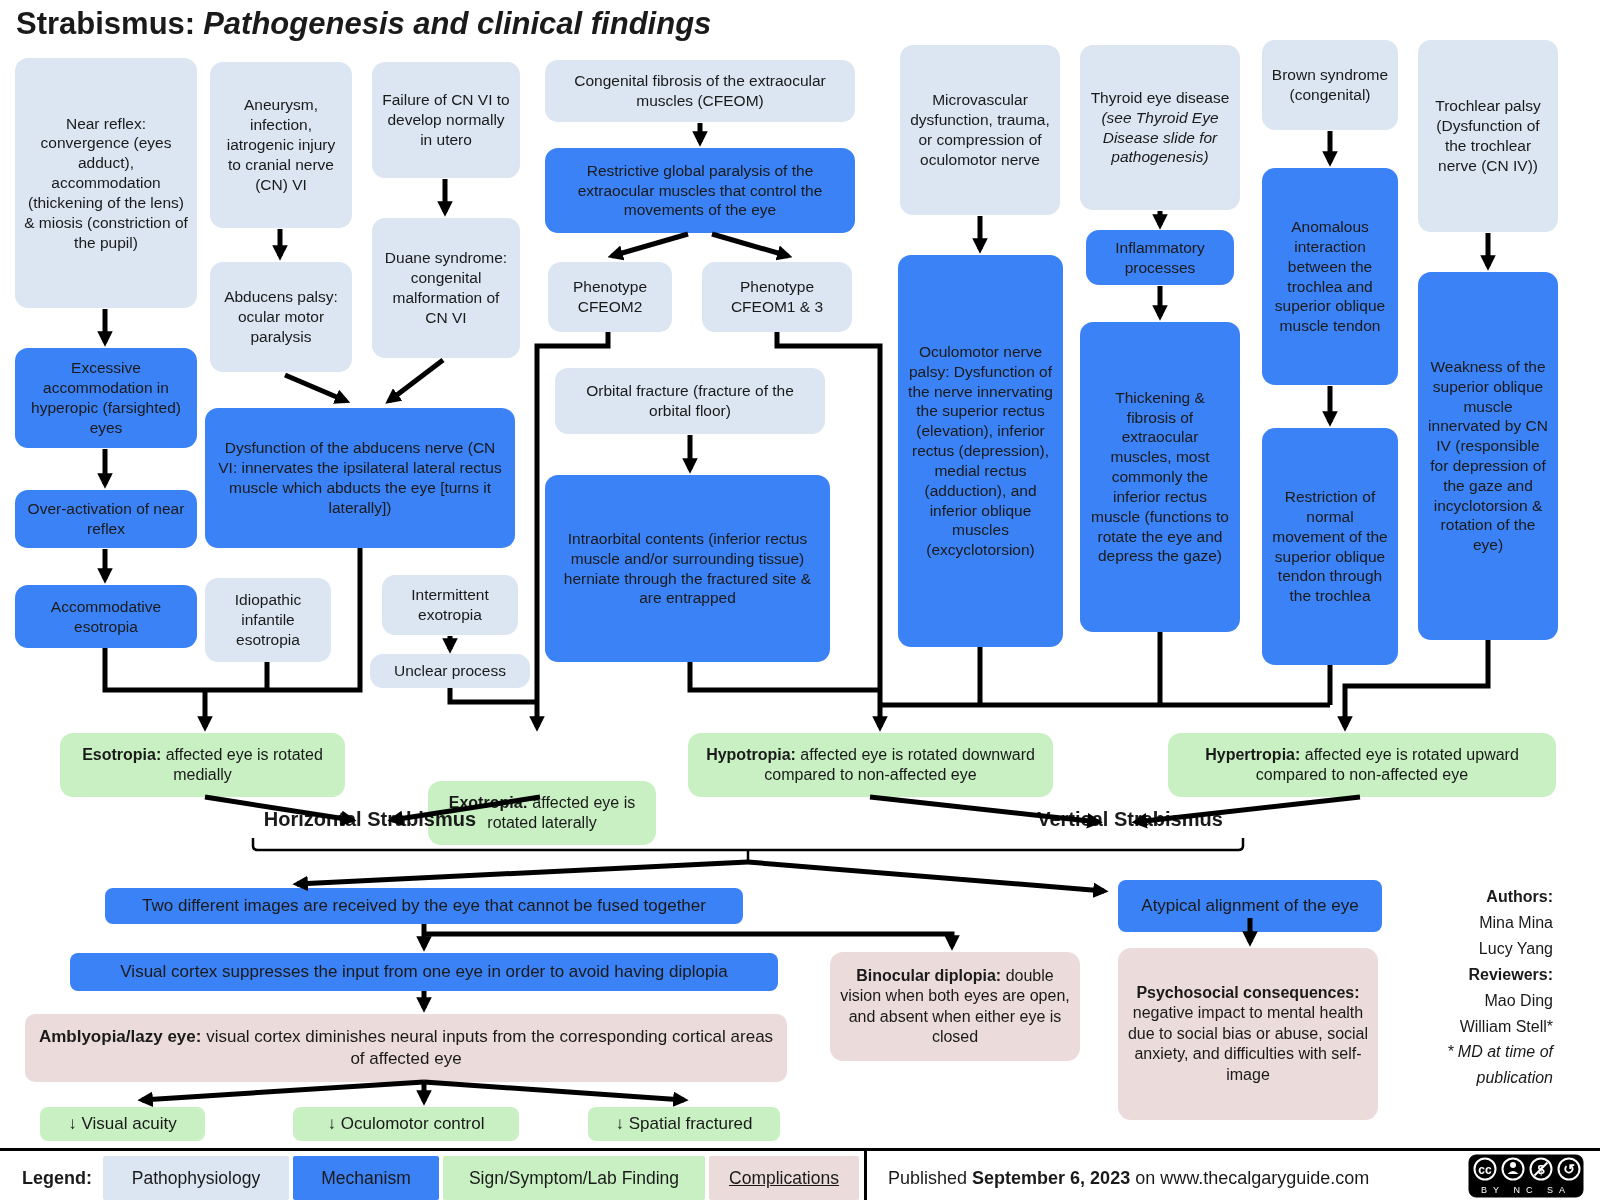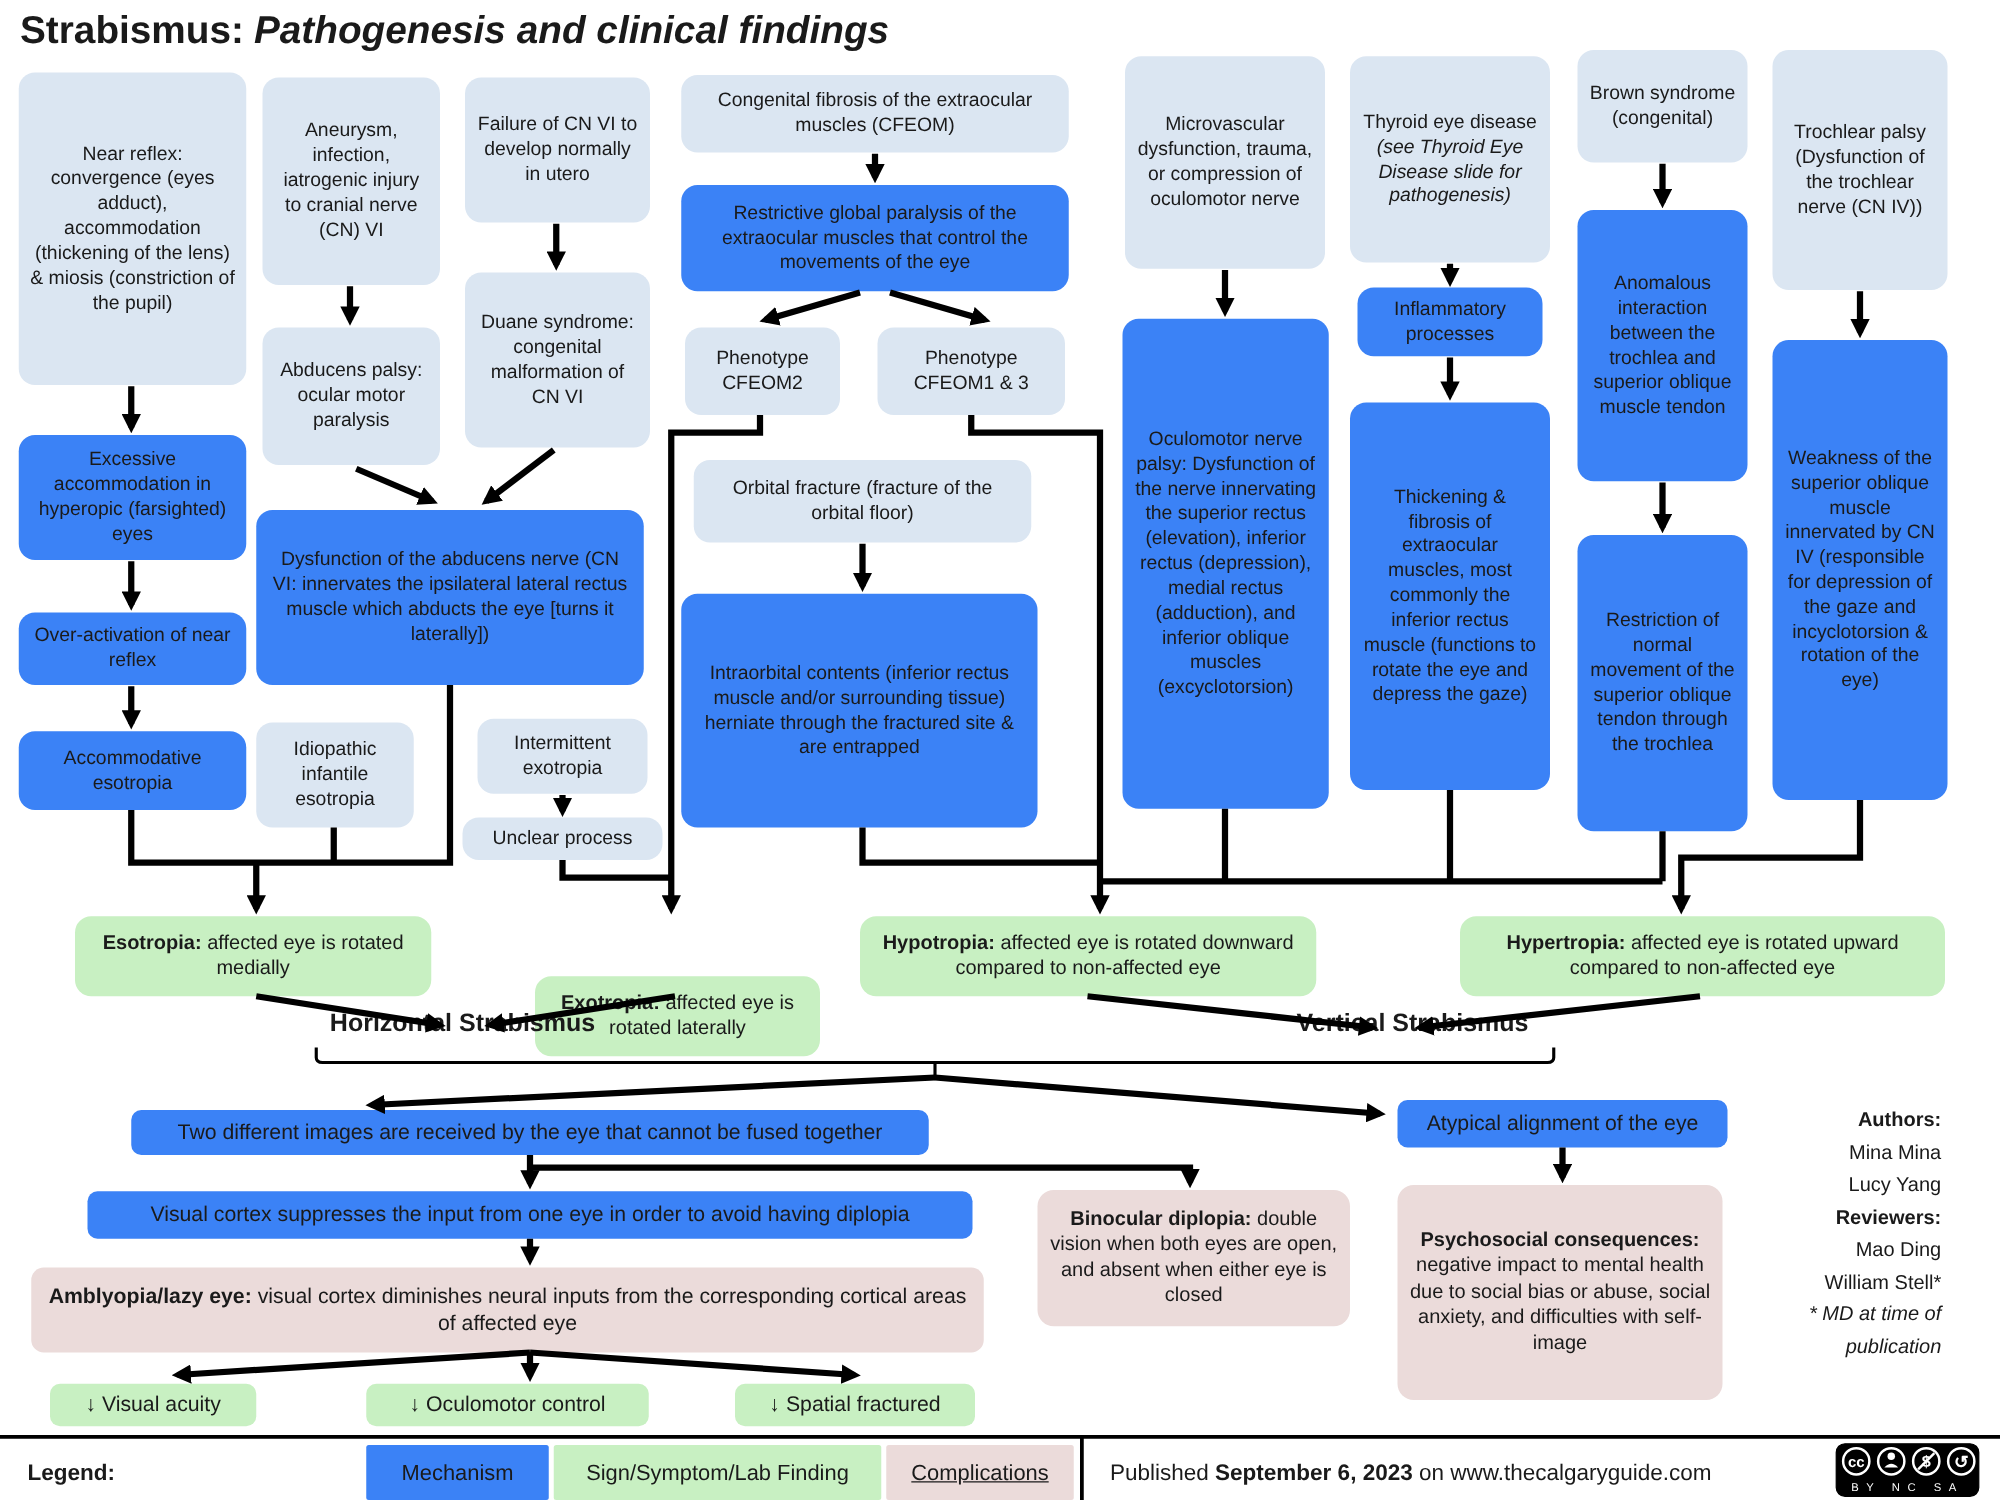--- a/index.html
+++ b/index.html
@@ -161,39 +161,40 @@
     </div>
   <div class="node sign big" style="left:293px;top:1107px;width:226px;height:34px;border-radius:8px;">
       <span>↓ Oculomotor control</span>
     </div>
   <div class="node sign big" style="left:588px;top:1107px;width:192px;height:34px;border-radius:8px;">
       <span>↓ Spatial fractured</span>
     </div>
   <div class="node comp mid" style="left:830px;top:952px;width:250px;height:109px;">
       <span><b>Binocular diplopia:</b><span> double vision when both eyes are open, and absent when either eye is closed</span></span>
     </div>
-  <div class="node mech big" style="left:1118px;top:880px;width:264px;height:38px;border-radius:8px;">
+  <div class="node mech big" style="left:1118px;top:880px;width:264px;height:52px;border-radius:8px;">
       <span>Atypical alignment of the eye</span>
     </div>
   <div class="node comp mid" style="left:1118px;top:948px;width:260px;height:172px;">
       <span><b>Psychosocial consequences:</b><span> negative impact to mental health due to social bias or abuse, social anxiety, and difficulties with self-image</span></span>
     </div>
 
   <div id="credits">
     <div><b>Authors:</b></div>
     <div>Mina Mina</div>
     <div>Lucy Yang</div>
     <div><b>Reviewers:</b></div>
     <div>Mao Ding</div>
     <div>William Stell*</div>
     <div class="note">* MD at time of publication</div>
   </div>
 
   <div id="footer-line"></div>
   <div id="legend-label">Legend:</div>
+  <div class="legend-box patho" style="left:103px;width:186px;">Pathophysiology</div>
   <div class="legend-box mech" style="left:293px;width:146px;">Mechanism</div>
   <div class="legend-box sign" style="left:443px;width:262px;">Sign/Symptom/Lab Finding</div>
   <div class="legend-box comp" style="left:709px;width:150px;text-decoration:underline;">Complications</div>
   <div id="footer-divider"></div>
   <div id="published"><span>Published </span><b>September 6, 2023</b><span> on www.thecalgaryguide.com</span></div>
 
   <svg id="cc-badge" width="116" height="44" viewBox="0 0 116 44">
     <rect x="1" y="1" width="114" height="42" rx="7" fill="#000" stroke="#000"></rect>
     <circle cx="17" cy="15" r="10.5" fill="none" stroke="#fff" stroke-width="2"></circle>
     <text x="17" y="19.5" font-size="12" font-weight="bold" fill="#fff" text-anchor="middle">cc</text>

